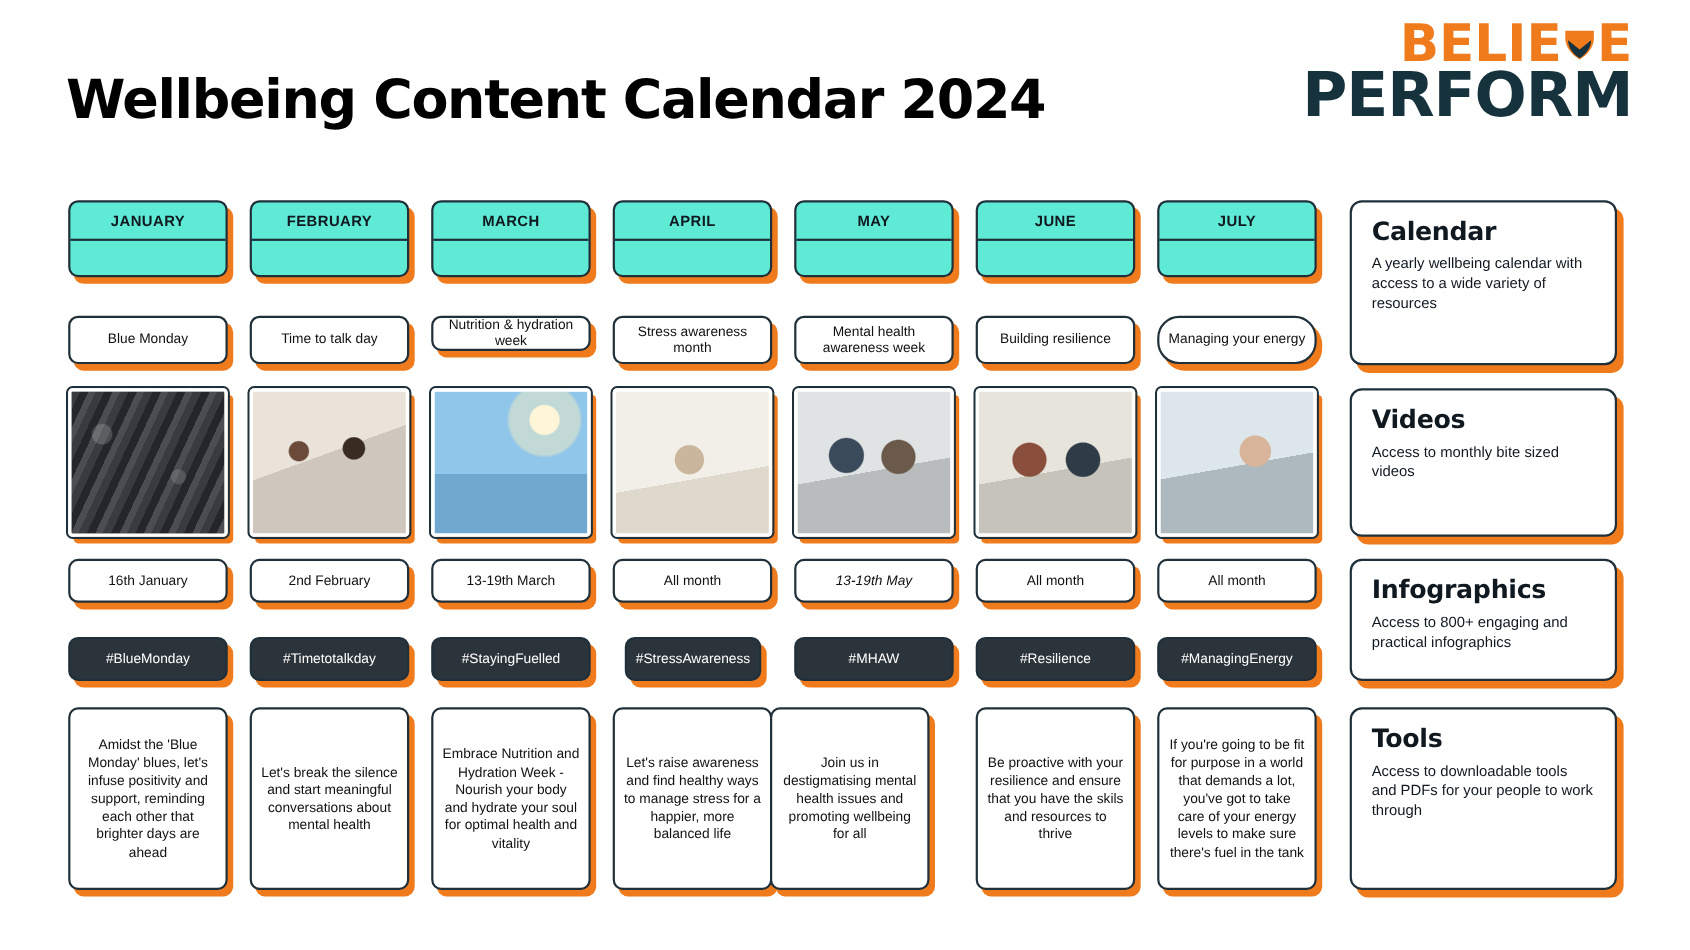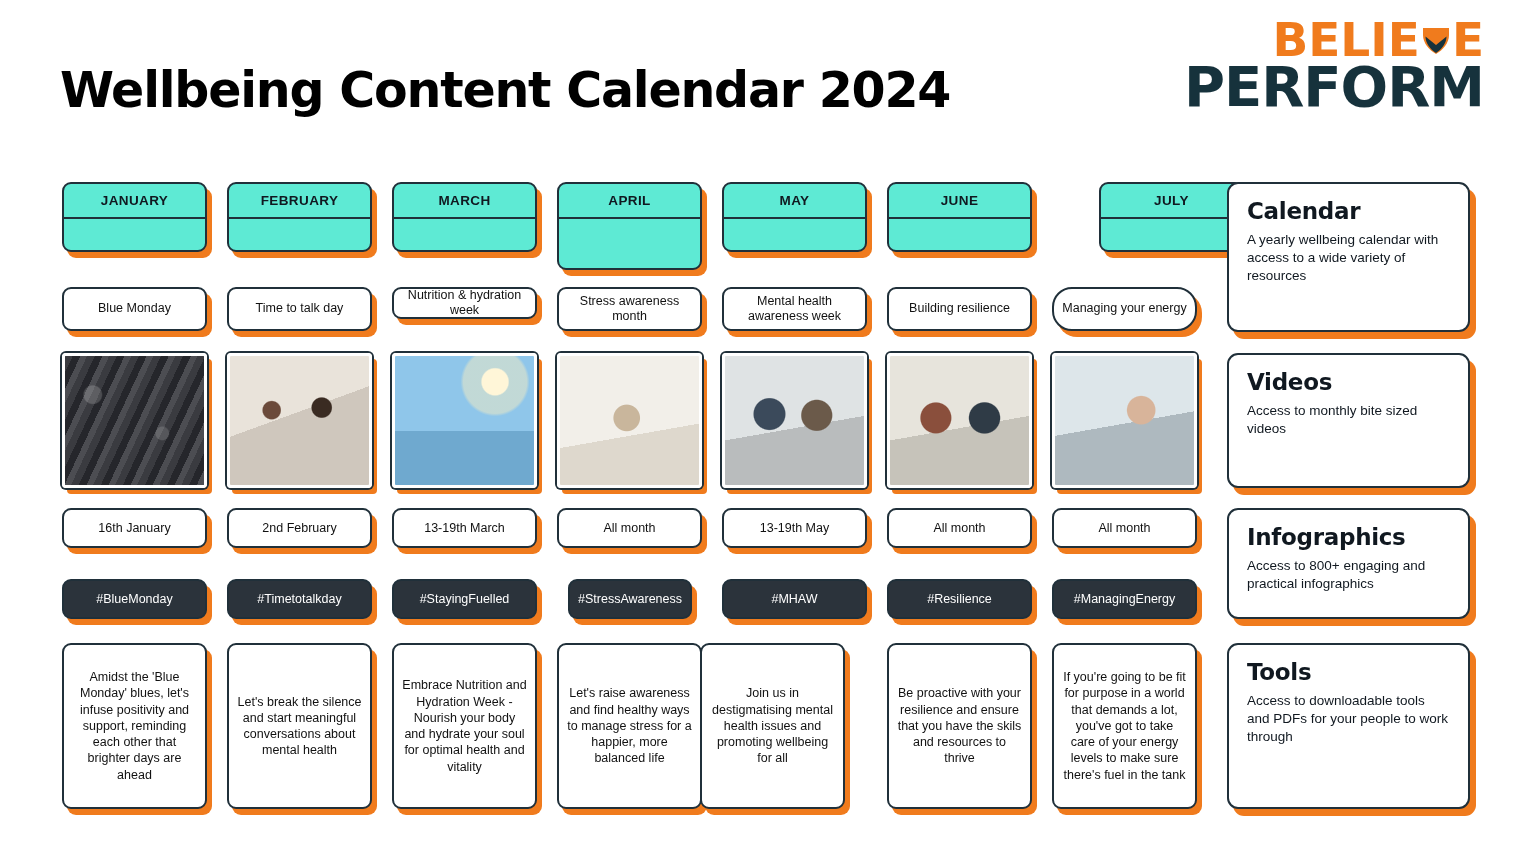--- a/index.html
+++ b/index.html
@@ -161,33 +161,33 @@
     <div class="month-divider"></div>
   </div>
   <div class="month" style="left:227px; top:12px; width:145px; height:70px;">
     <div class="month-label">FEBRUARY</div>
     <div class="month-divider"></div>
   </div>
   <div class="month" style="left:392px; top:12px; width:145px; height:70px;">
     <div class="month-label">MARCH</div>
     <div class="month-divider"></div>
   </div>
-  <div class="month" style="left:557px; top:12px; width:145px; height:88px;">
+  <div class="month" style="left:557px; top:12px; width:145px; height:70px;">
     <div class="month-label">APRIL</div>
     <div class="month-divider"></div>
   </div>
   <div class="month" style="left:722px; top:12px; width:145px; height:70px;">
     <div class="month-label">MAY</div>
     <div class="month-divider"></div>
   </div>
   <div class="month" style="left:887px; top:12px; width:145px; height:70px;">
     <div class="month-label">JUNE</div>
     <div class="month-divider"></div>
   </div>
-  <div class="month" style="left:1052px;top:12px; width:145px; height:70px;margin-left:47px;">
+  <div class="month" style="left:1052px;top:12px; width:145px; height:70px;">
     <div class="month-label">JULY</div>
     <div class="month-divider"></div>
   </div>
 
   <div class="topic" style="left:62px;  top:117px; width:145px; height:44px;">
     <span>Blue Monday</span>
   </div>
   <div class="topic" style="left:227px; top:117px; width:145px; height:44px;">
     <span>Time to talk day</span>
   </div>
@@ -234,21 +234,21 @@
   </div>
   <div class="date" style="left:227px; top:338px; width:145px; height:40px;">
     <span>2nd February</span>
   </div>
   <div class="date" style="left:392px; top:338px; width:145px; height:40px;">
     <span>13-19th March</span>
   </div>
   <div class="date" style="left:557px; top:338px; width:145px; height:40px;">
     <span>All month</span>
   </div>
-  <div class="date" style="left:722px; top:338px; width:145px; height:40px;">
+  <div class="date" style="left:722px; top:338px; width:145px; height:40px;font-style:italic;">
     <span>13-19th May</span>
   </div>
   <div class="date" style="left:887px; top:338px; width:145px; height:40px;">
     <span>All month</span>
   </div>
   <div class="date" style="left:1052px;top:338px; width:145px; height:40px;">
     <span>All month</span>
   </div>
 
   <div class="tag" style="left:62px;  top:409px; width:145px; height:40px;">

